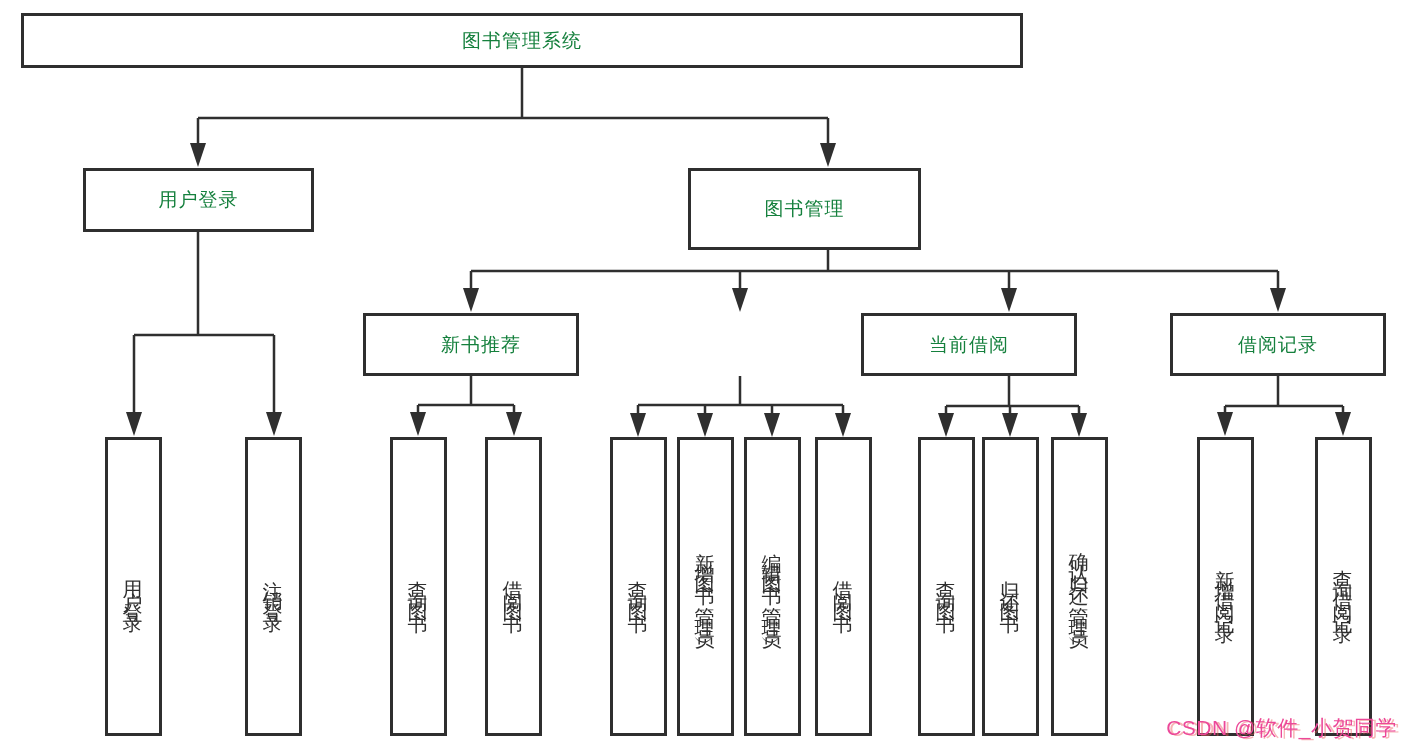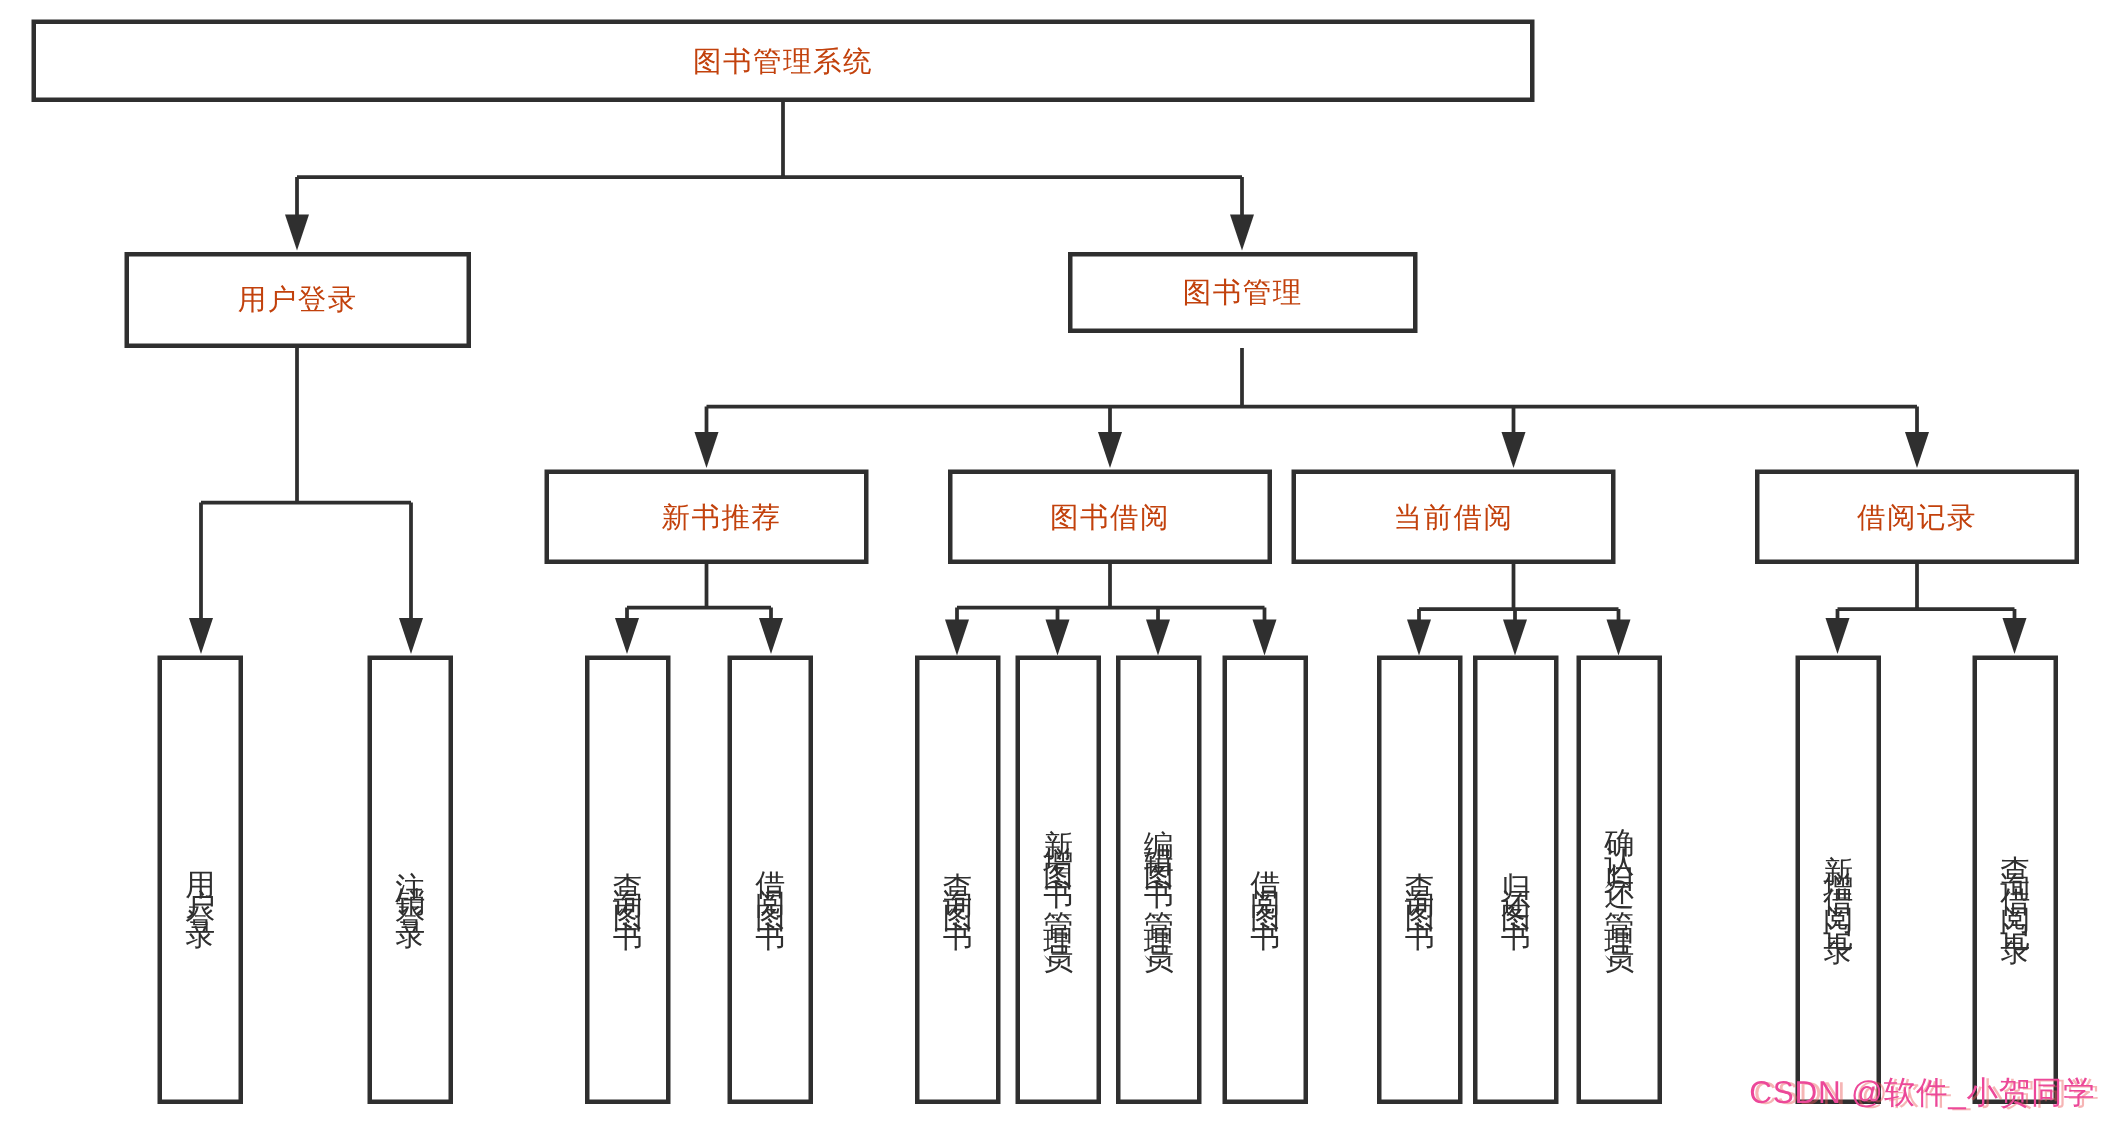--- a/index.html
+++ b/index.html
@@ -28,25 +28,25 @@
     position: absolute;
     box-sizing: border-box;
     border: 3px solid #2f2f2f;
     background: #ffffff;
     display: flex;
     align-items: center;
     justify-content: center;
     text-align: center;
     font-size: 19px;
     letter-spacing: 1px;
-    color: #c2410c;
+    color: #15803d;
   }
   .node.root  { left: 21px;  top: 13px;  width: 1002px; height: 55px; }
   .node.lv2a  { left: 83px;  top: 168px; width: 231px;  height: 64px; }
-  .node.lv2b  { left: 712px; top: 168px; width: 233px;  height: 54px; }
+  .node.lv2b  { left: 688px; top: 168px; width: 233px;  height: 82px; }
   .node.lv3   { top: 313px;  width: 216px; height: 63px; }
   .node.lv3.p1 { left: 363px; padding-left: 20px; }
   .node.lv3.p2 { left: 632px; }
   .node.lv3.p3 { left: 861px; }
   .node.lv3.p4 { left: 1170px; text-align: right; }
   .leaf {
     position: absolute;
     box-sizing: border-box;
     border: 3px solid #2f2f2f;
     background: #ffffff;
@@ -139,21 +139,20 @@
     <polygon points="1217,412 1233,412 1225,436"></polygon>
     <polygon points="1335,412 1351,412 1343,436"></polygon>
   </svg>
 
   <div class="node root">图书管理系统</div>
 
   <div class="node lv2a">用户登录</div>
   <div class="node lv2b">图书管理</div>
 
   <div class="node lv3 p1">新书推荐</div>
-  <div class="node lv3 p2">图书借阅</div>
   <div class="node lv3 p3">当前借阅</div>
   <div class="node lv3 p4">借阅记录</div>
 
   <div class="leaf x1">用户登录</div>
   <div class="leaf x2">注销登录</div>
 
   <div class="leaf x3">查询图书</div>
   <div class="leaf x4">借阅图书</div>
 
   <div class="leaf x5">查询图书</div>

